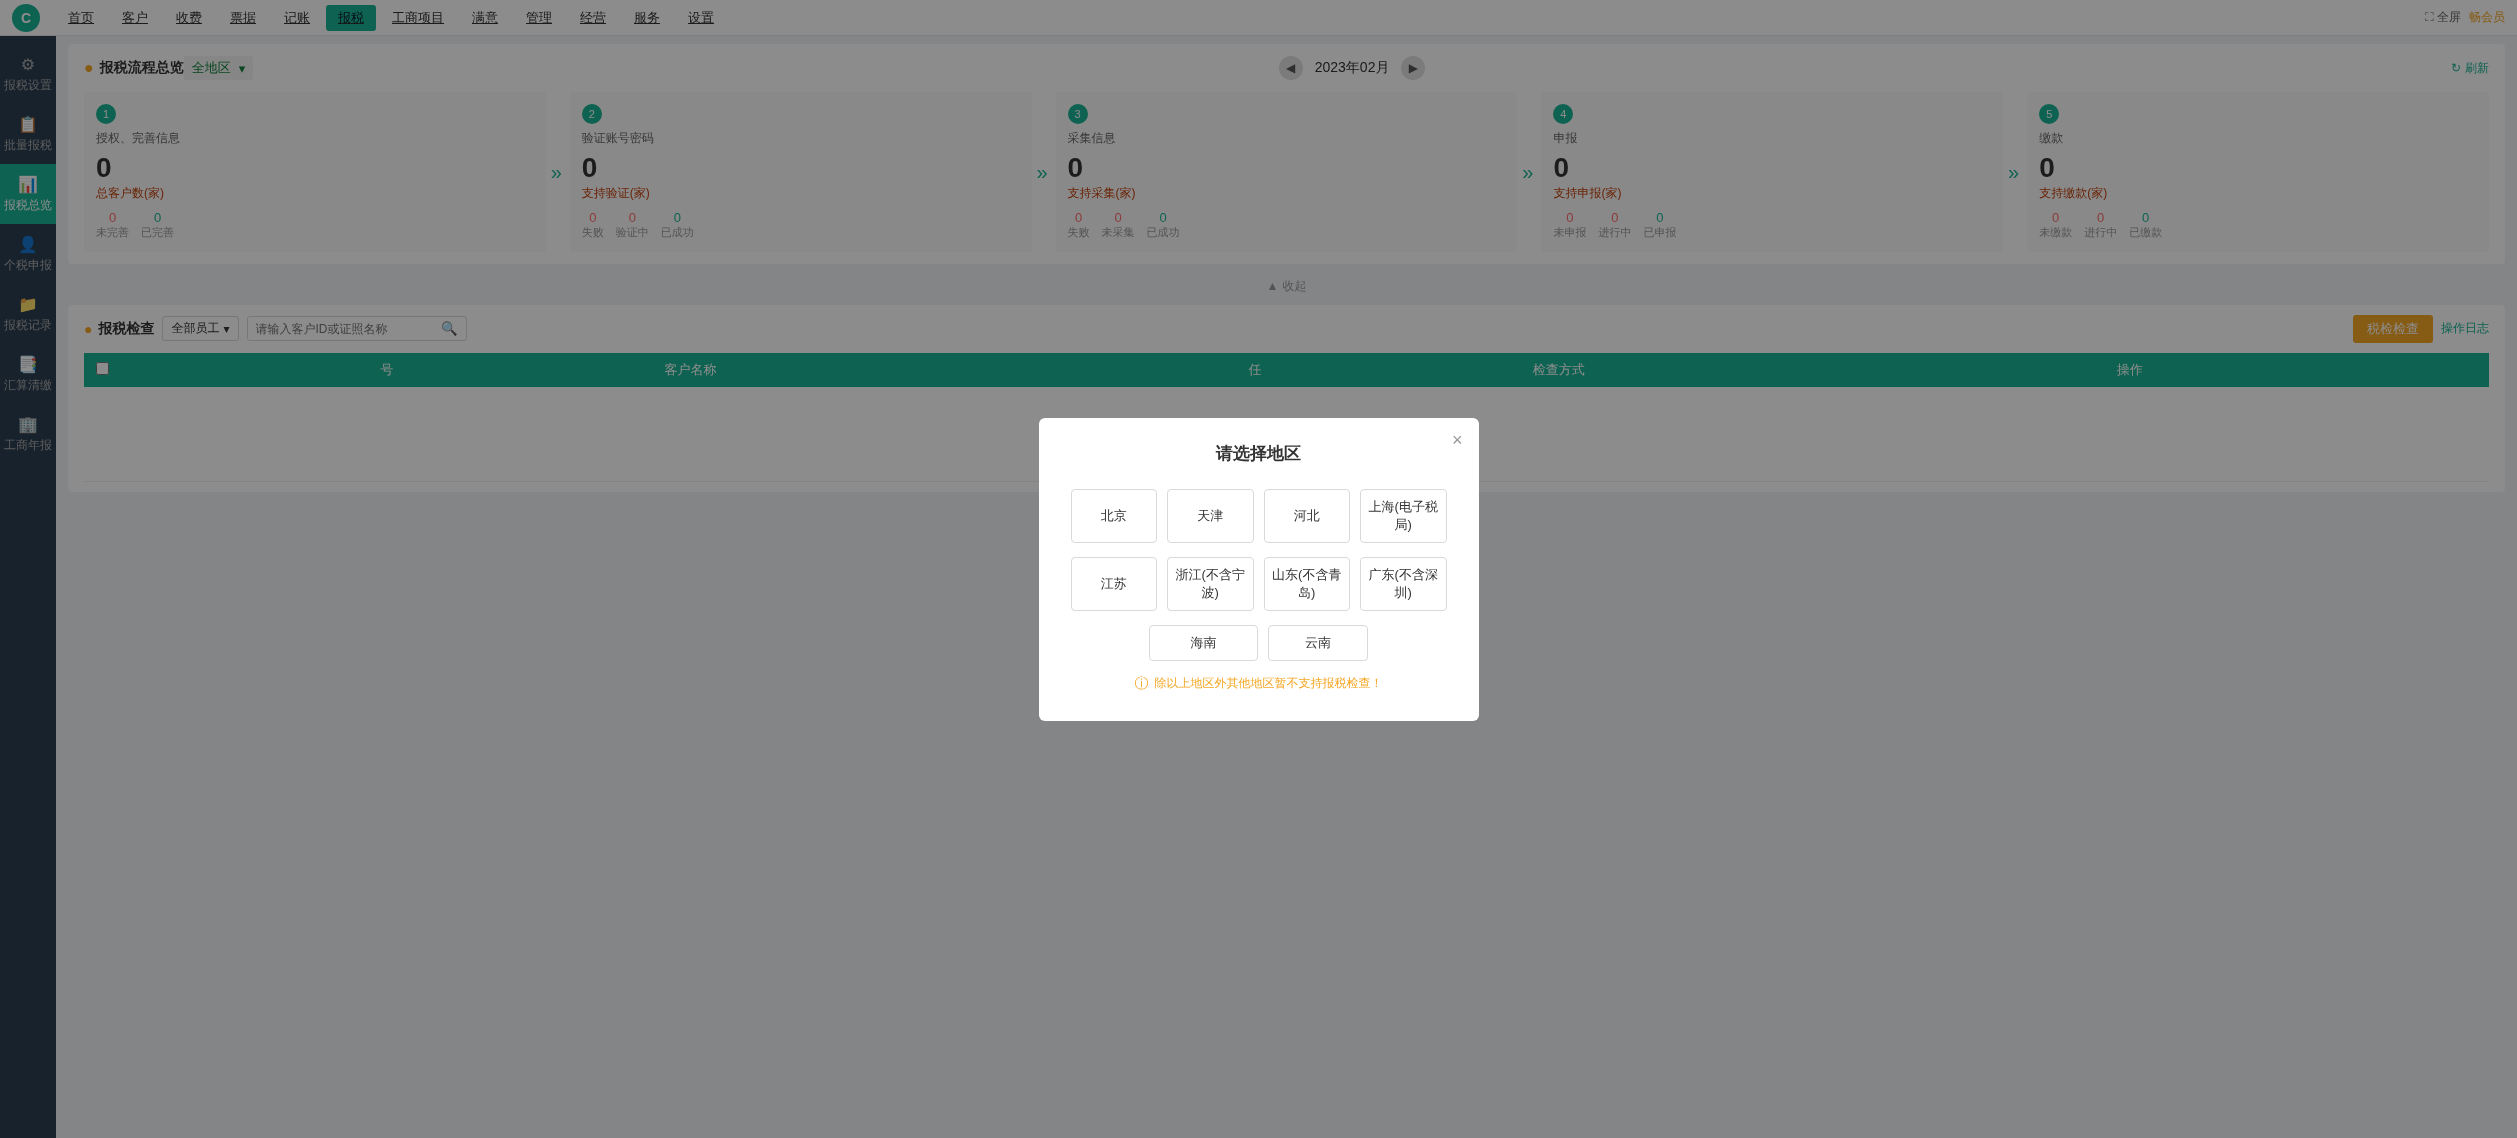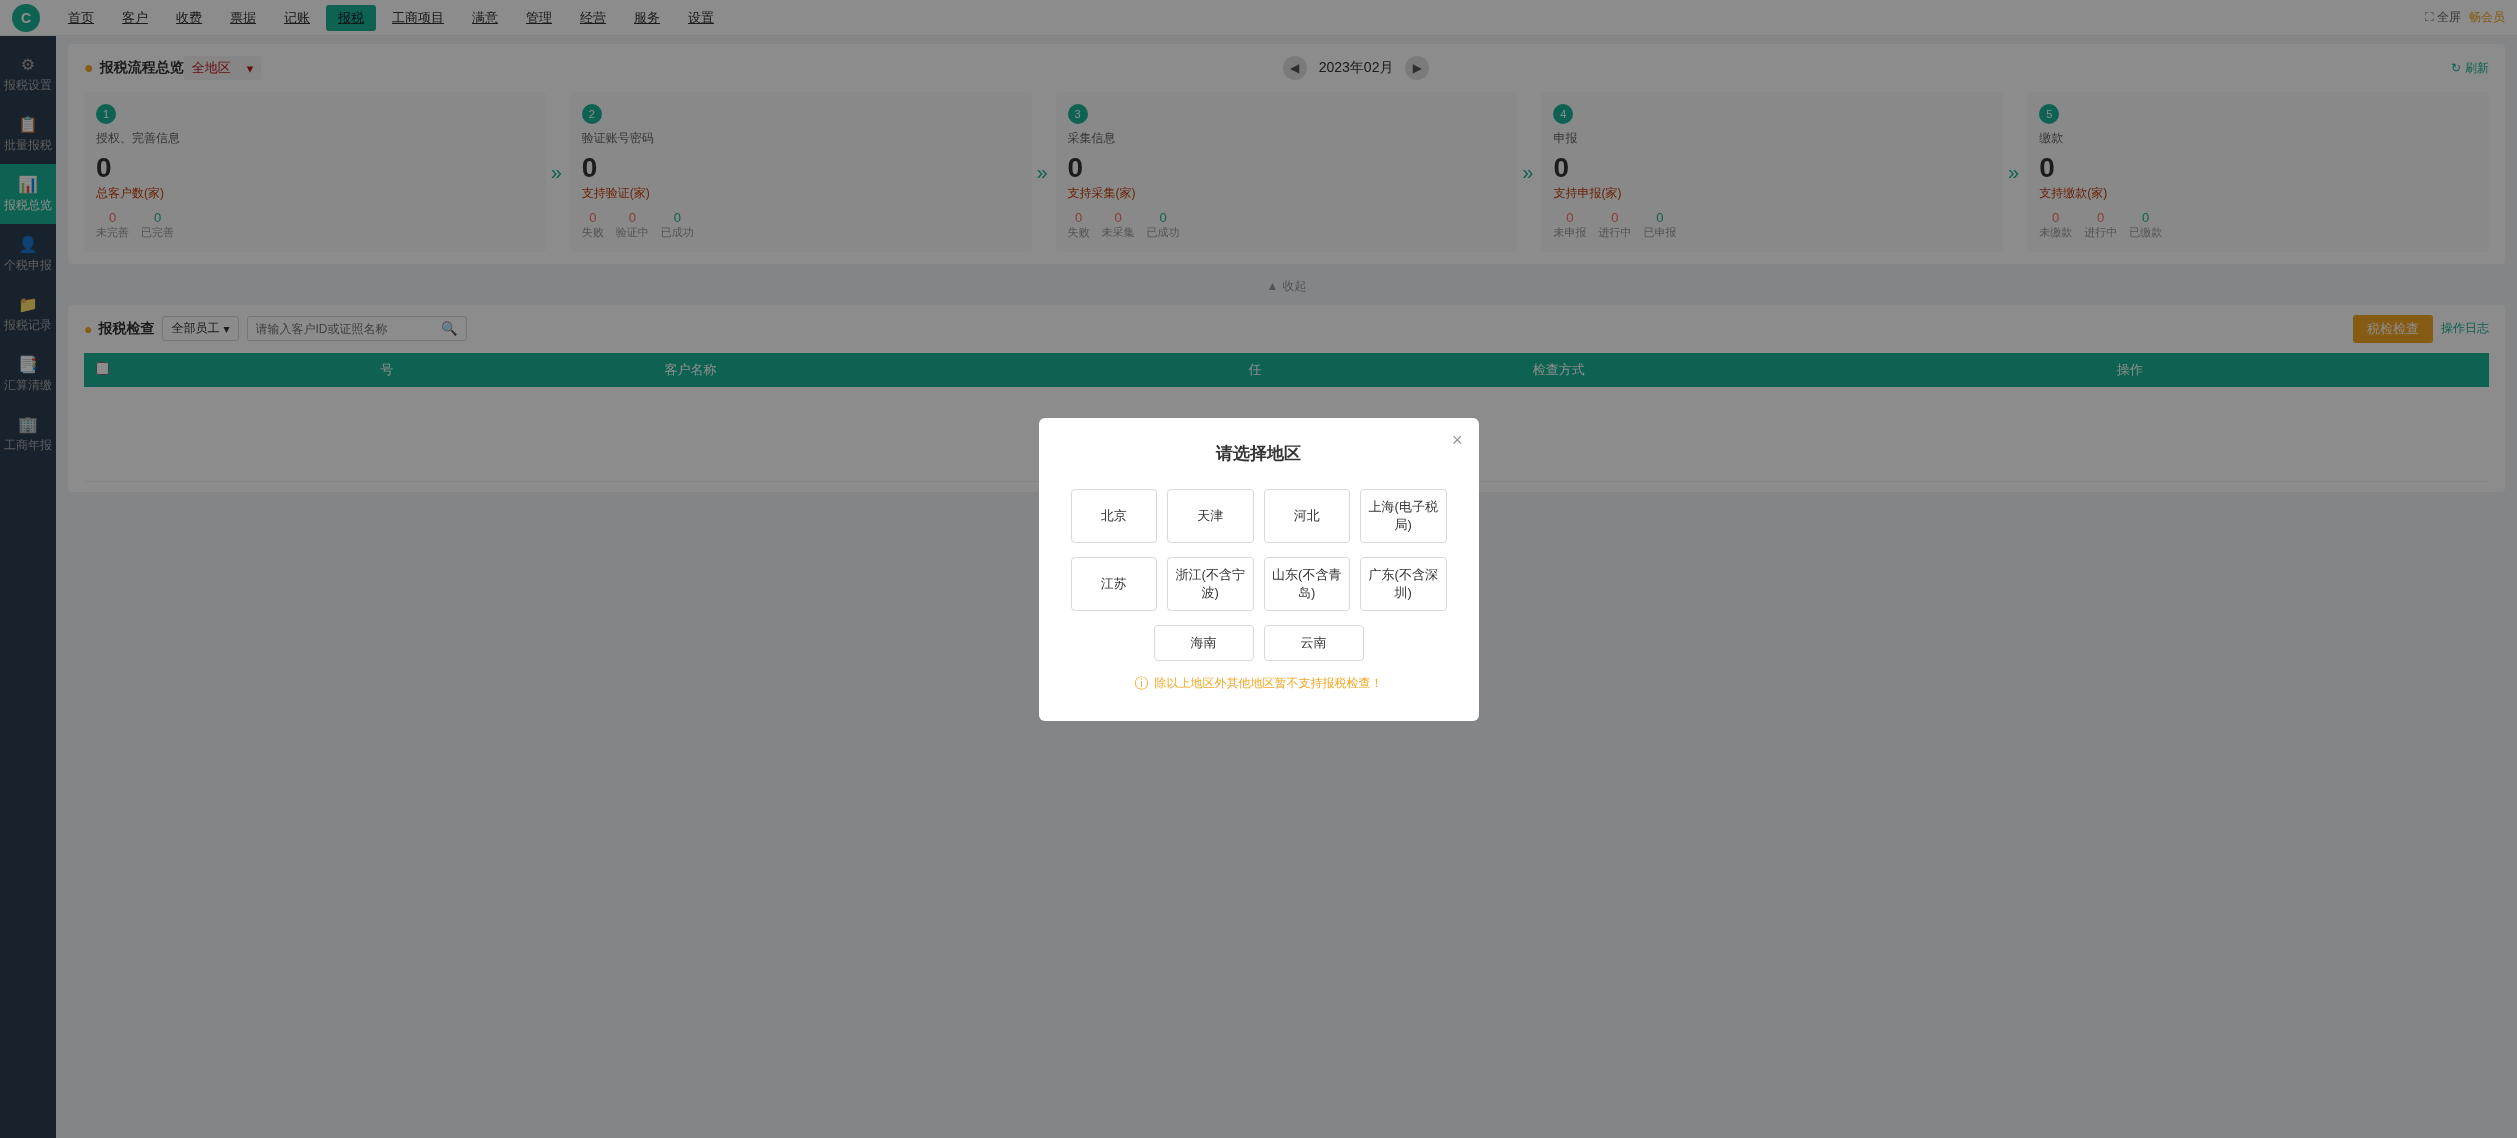--- a/index.html
+++ b/index.html
@@ -106,22 +106,22 @@
     .flow-title {
       display: flex;
       align-items: center;
       gap: 6px;
       font-size: 14px;
       font-weight: bold;
       color: #333;
     }
     .flow-title .dot { color: #f5a623; font-size: 16px; }
     .region-select {
-      display: flex; align-items: center; gap: 16px;
-      font-size: 13px; color: #b91c1c; cursor: pointer;
+      display: flex; align-items: center; gap: 8px;
+      font-size: 13px; color: #15803d; cursor: pointer;
       background: #f5f5f5; padding: 3px 8px; border-radius: 3px;
     }
     .month-nav {
       display: flex; align-items: center; gap: 12px;
     }
     .month-nav button {
       background: none; border: none; cursor: pointer;
       width: 24px; height: 24px;
       border-radius: 50%;
       background: #e0e0e0;
@@ -621,21 +621,21 @@
       </div>
 
     <div class="region-row" id="region-row-2">
     <button class="region-btn">江苏</button>
         <button class="region-btn">浙江(不含宁波)</button>
         <button class="region-btn">山东(不含青岛)</button>
         <button class="region-btn">广东(不含深圳)</button>
       </div>
 
     <div class="region-row-2" id="region-row-3">
-    <button class="region-btn" style="width: 100px;">海南</button>
+    <button class="region-btn" style="width: 109px;">海南</button>
         <button class="region-btn" style="width: 100px;">云南</button>
       </div>
 
     <div class="modal-warning">
       <span class="warn-icon">ⓘ</span>
       <span>除以上地区外其他地区暂不支持报税检查！</span>
     </div>
   </div>
 </div>
 

